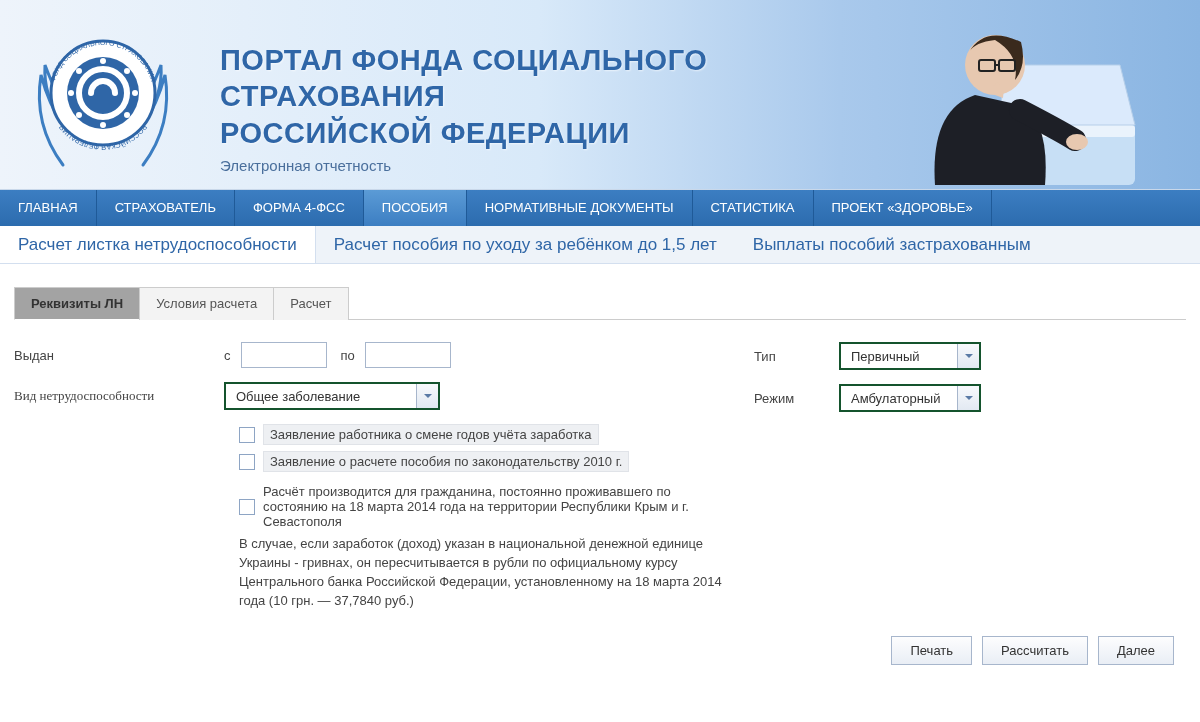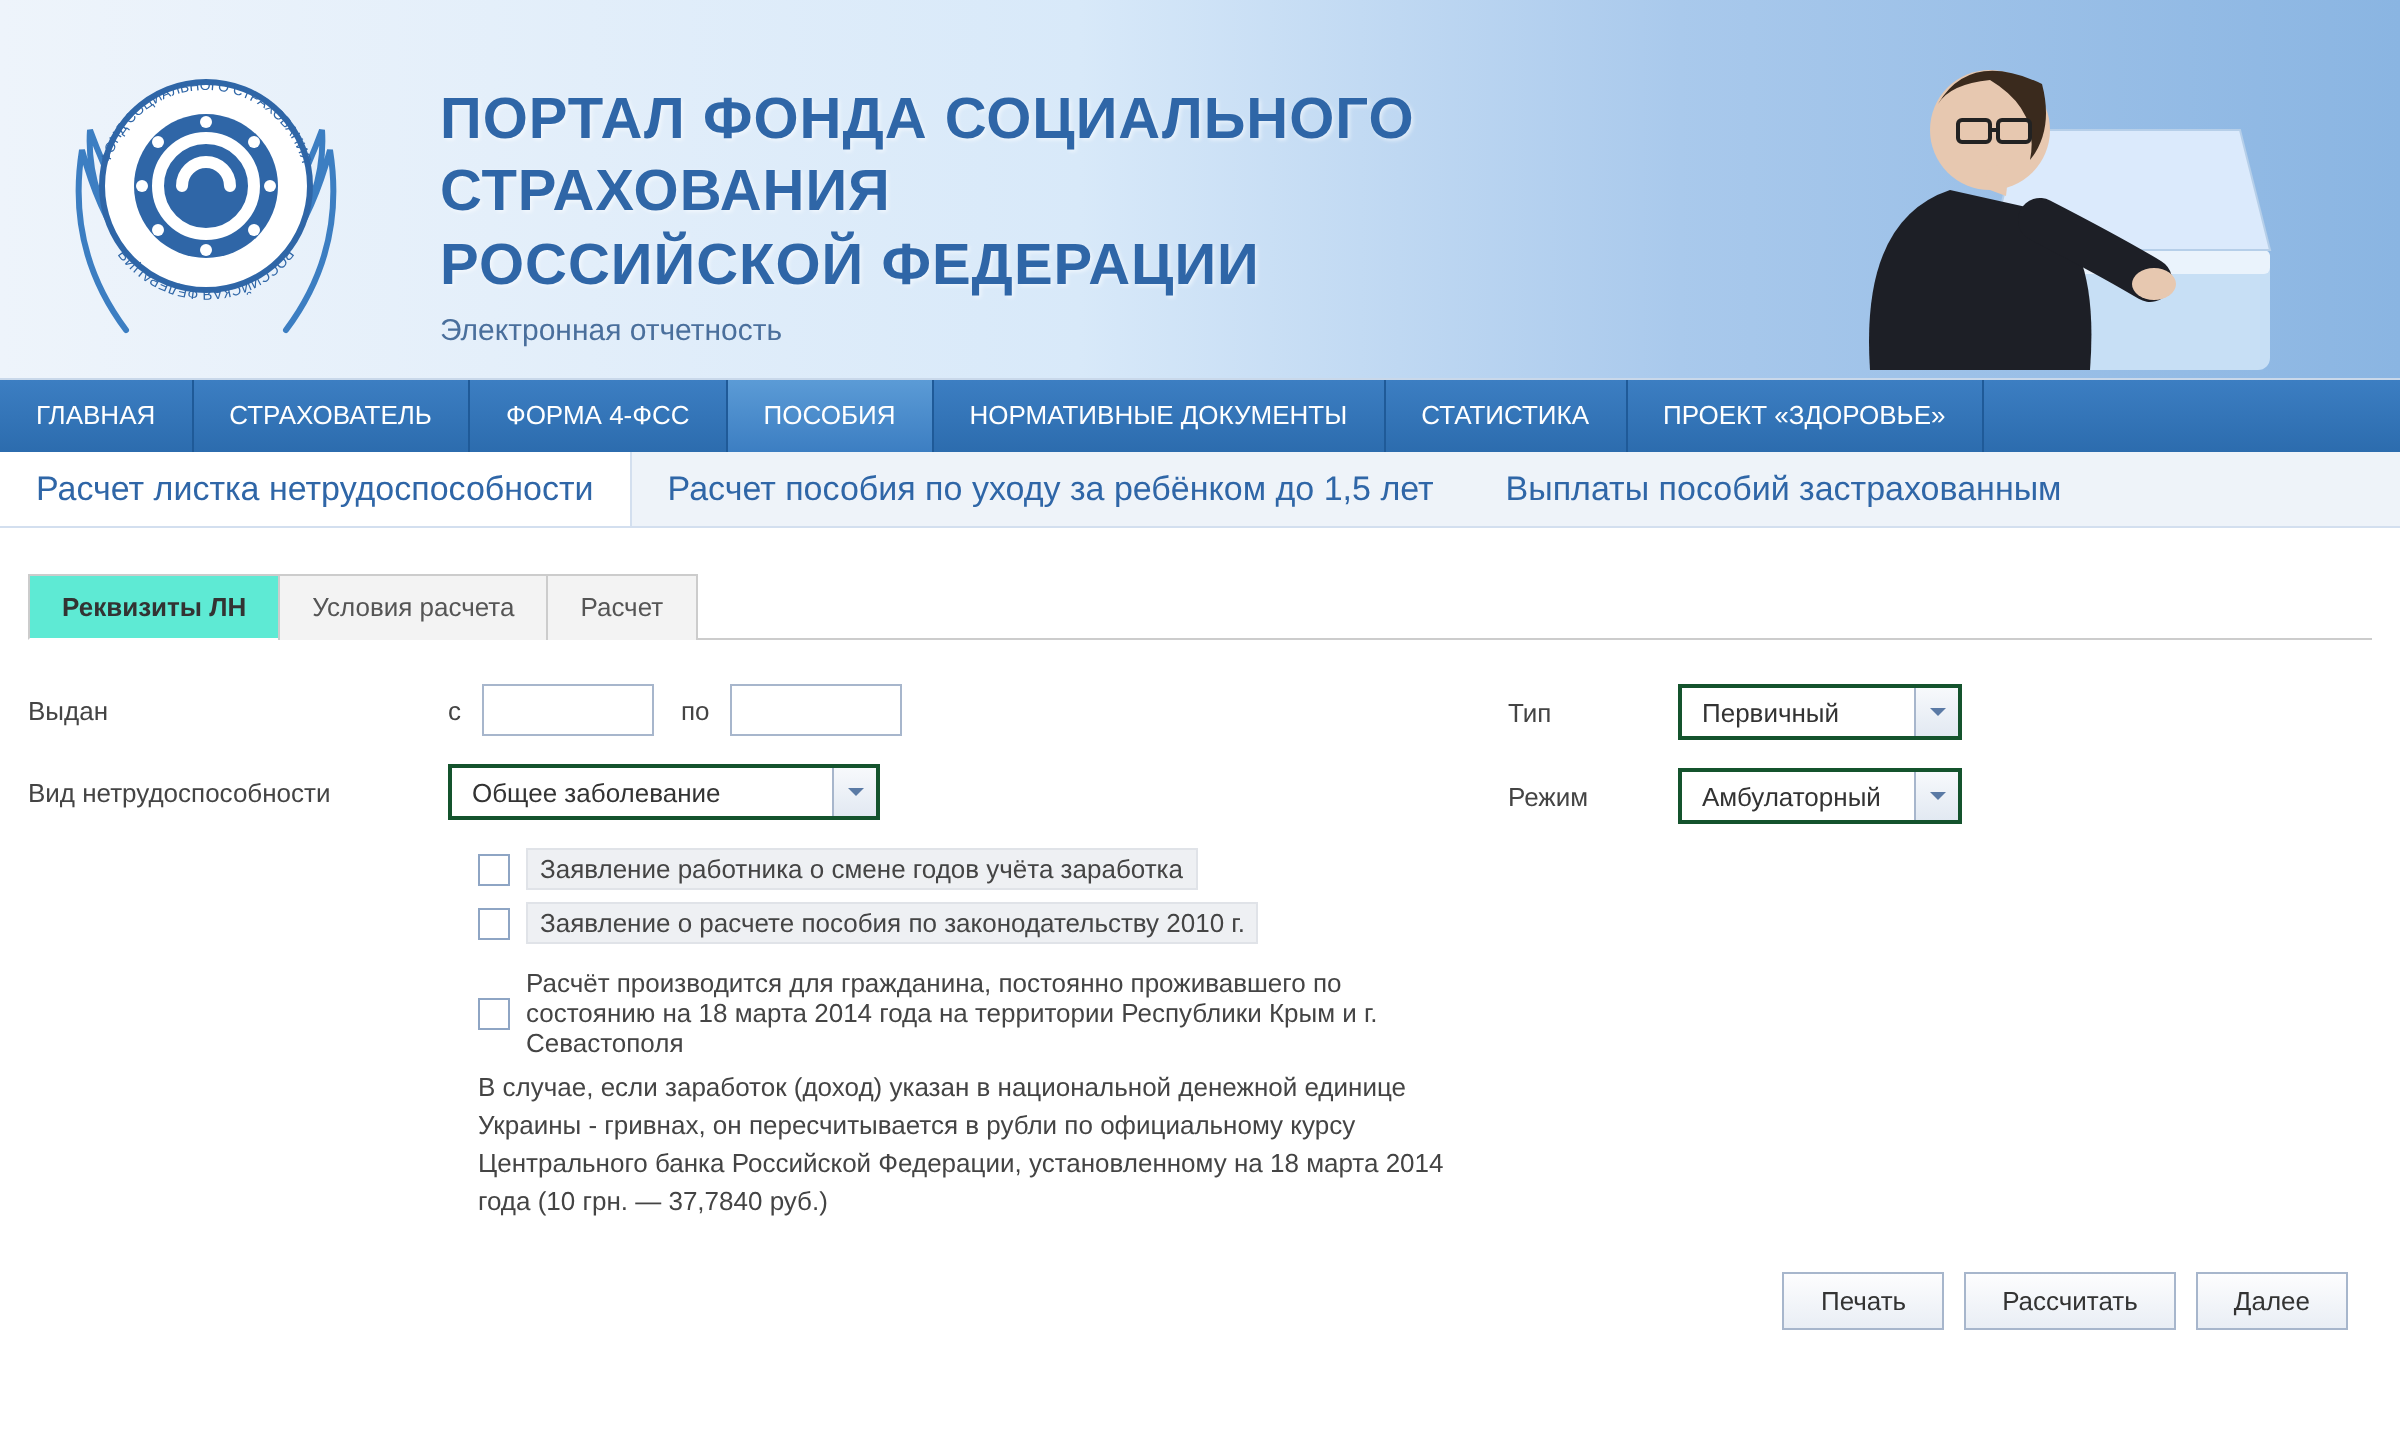--- a/index.html
+++ b/index.html
@@ -62,28 +62,28 @@
   
   .content { padding: 22px 14px 18px; }
 
   
   .tabs { display: flex; border-bottom: 1px solid #ccc; margin-bottom: 22px; }
   .tab {
     padding: 8px 16px; border: 1px solid #ccc; border-bottom: none;
     background: #f3f3f3; margin-right: -1px; cursor: pointer;
     font-size: 13px; color: #555; position: relative; top: 1px;
   }
-  .tab.active { background: #5eead4; font-weight: 700; color: #333; border-bottom: 1px solid #fff; }
+  .tab.active { background: #a3a3a3; font-weight: 700; color: #333; border-bottom: 1px solid #fff; }
 
   
   .form-area { display: grid; grid-template-columns: 720px 1fr; column-gap: 20px; }
   .left-col, .right-col { }
   .row { display: flex; align-items: center; margin-bottom: 14px; }
   .row .lbl { width: 210px; color: #444; }
-  .row.wide .lbl { width: 210px; }
+  .row.wide .lbl { width: 210px; font-family: Liberation Serif, serif; }
   .inline-lbl { margin: 0 10px 0 0; color:#444;}
   .right-col .row .lbl { width: 85px; }
 
   input[type=text].date {
     width: 86px; height: 26px; border: 1px solid #a7b6cc; padding: 2px 4px; font-size: 13px;
   }
   .select {
     display:inline-flex; align-items:center; border:2px solid #14532d; height:28px; background:#fff;
   }
   .select .sel-text { padding: 0 10px; min-width: 160px; font-size:13px; color:#333; }

